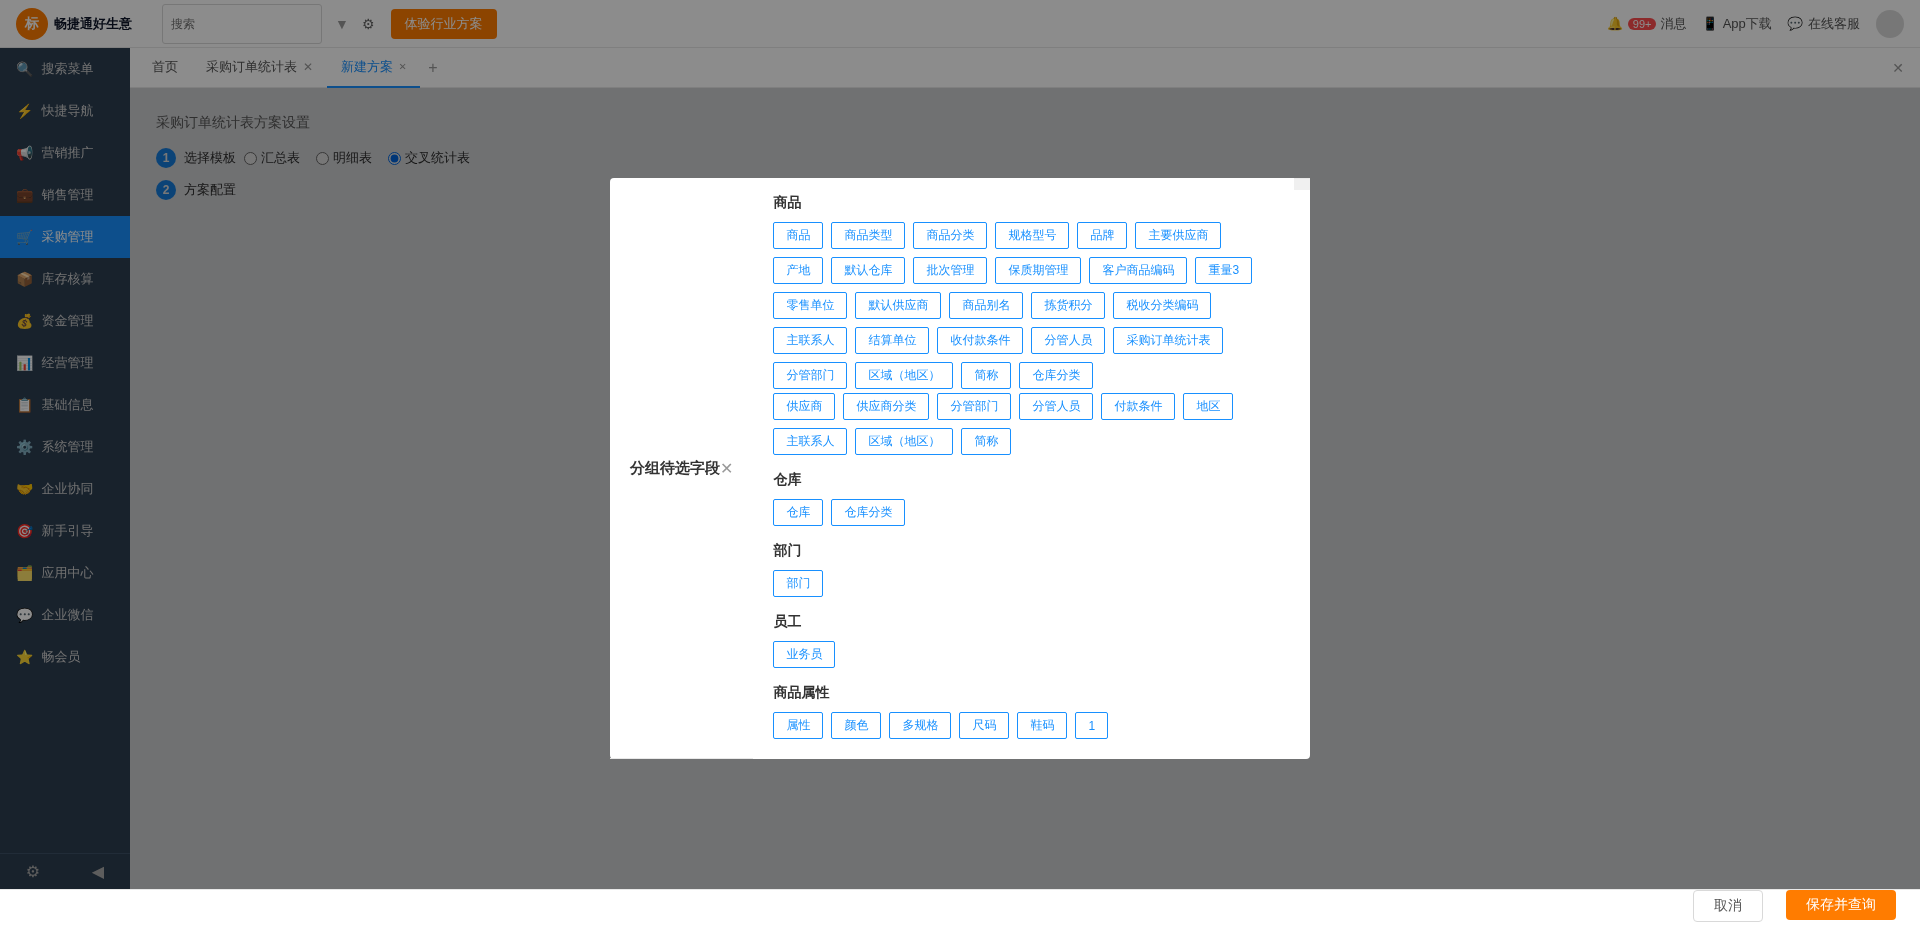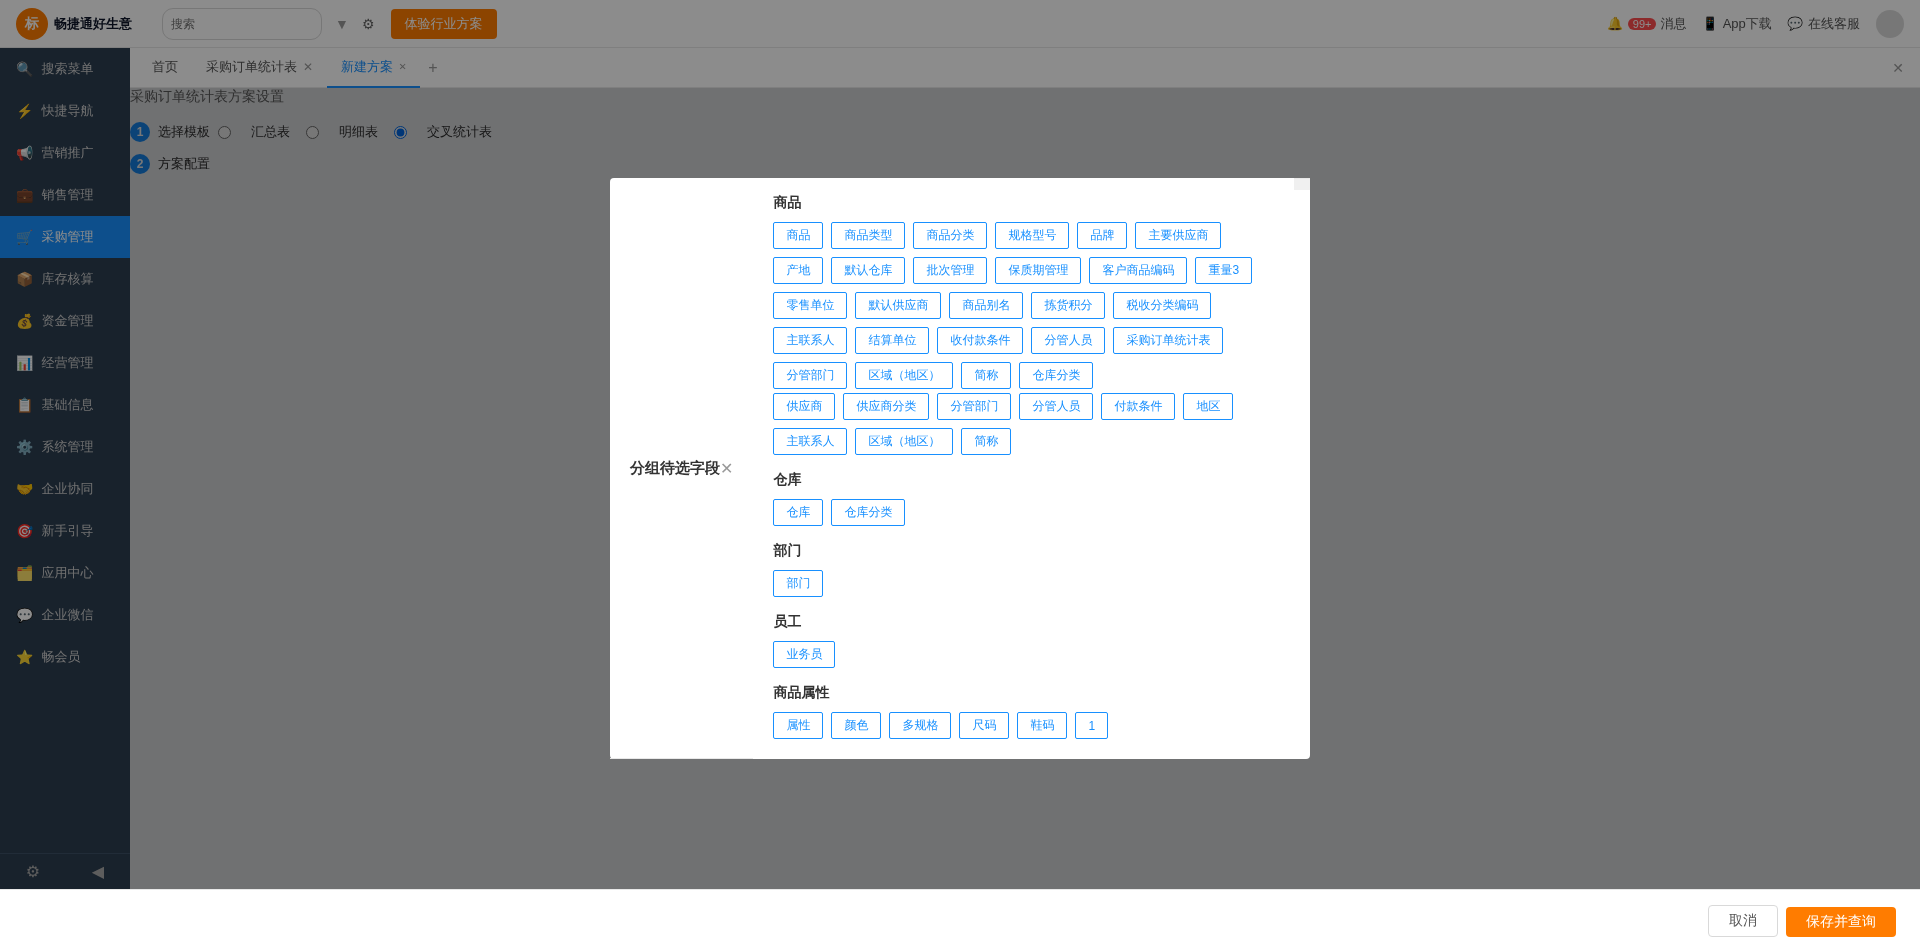--- a/index.html
+++ b/index.html
@@ -29,21 +29,21 @@
       border-radius: 50%;
       display: flex; align-items: center; justify-content: center;
       color: white; font-weight: bold; font-size: 14px;
     }
     .logo-text { color: #0f172a; font-size: 13px; font-weight: bold; line-height: 1.2; text-align: center; }
 
     .top-search {
       display: flex; align-items: center; gap: 8px; margin-left: 16px;
     }
     .top-search input {
-      width: 160px; height: 32px; border: 1px solid #d9d9d9; border-radius: 11px;
+      width: 160px; height: 40px; border: 1px solid #d9d9d9; border-radius: 3px;
       padding: 0 8px; font-size: 12px; outline: none;
     }
     .top-search-btn {
       width: 24px; height: 24px; background: none; border: none; cursor: pointer;
       color: #999; font-size: 14px;
     }
 
     .trial-btn {
       background: #ff7c00; color: white; border: none; border-radius: 4px;
       padding: 6px 14px; font-size: 13px; cursor: pointer; margin-left: 8px;
@@ -99,21 +99,21 @@
     }
     .sidebar-item:hover, .sidebar-item.active { background: #1890ff; color: white; }
     .sidebar-icon { font-size: 14px; }
 
     
     .main-content {
       position: fixed;
       top: 88px; left: 130px; right: 0; bottom: 0;
       overflow: auto;
       background: #f0f2f5;
-      padding: 0;
+      padding: 26px;
     }
 
     
     .overlay {
       position: fixed;
       top: 0; left: 0; right: 0; bottom: 0;
       background: rgba(0,0,0,0.45);
       z-index: 200;
       display: flex; align-items: center; justify-content: center;
     }
@@ -182,32 +182,32 @@
 
     
     .page-header { font-size: 14px; color: #666; margin-bottom: 16px; }
     .step-row { display: flex; align-items: center; gap: 8px; margin-bottom: 12px; font-size: 13px; }
     .step-num {
       width: 20px; height: 20px; background: #1890ff; color: white;
       border-radius: 50%; display: flex; align-items: center; justify-content: center;
       font-size: 12px; font-weight: bold;
     }
     .template-options { display: flex; align-items: center; gap: 16px; font-size: 13px; }
-    .radio-option { display: flex; align-items: center; gap: 20px; cursor: pointer; }
+    .radio-option { display: flex; align-items: center; gap: 4px; cursor: pointer; }
 
     
     .bottom-bar {
       position: fixed;
       bottom: 0; left: 0; right: 0;
       height: 48px;
       background: #fff;
       border-top: 1px solid #e8e8e8;
-      display: flex; align-items: flex-end; justify-content: flex-end;
+      display: flex; align-items: flex-start; justify-content: flex-end;
       padding: 0 24px;
-      gap: 8px;
+      gap: 23px;
       z-index: 300;
     }
     .btn-cancel {
       background: white; border: 1px solid #d9d9d9; border-radius: 4px;
       padding: 6px 20px; font-size: 14px; cursor: pointer; color: #555;
     }
     .btn-primary {
       background: #ff7c00; border: none; border-radius: 4px;
       padding: 6px 20px; font-size: 14px; cursor: pointer; color: white;
     }

